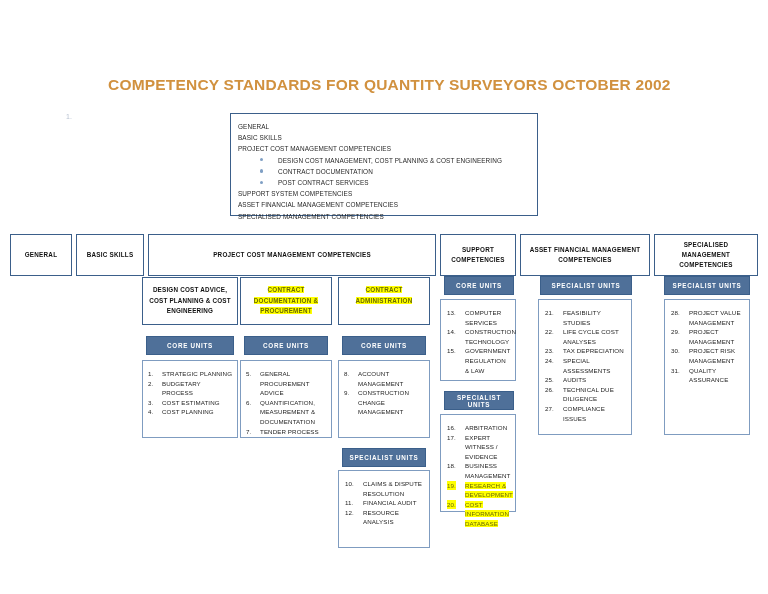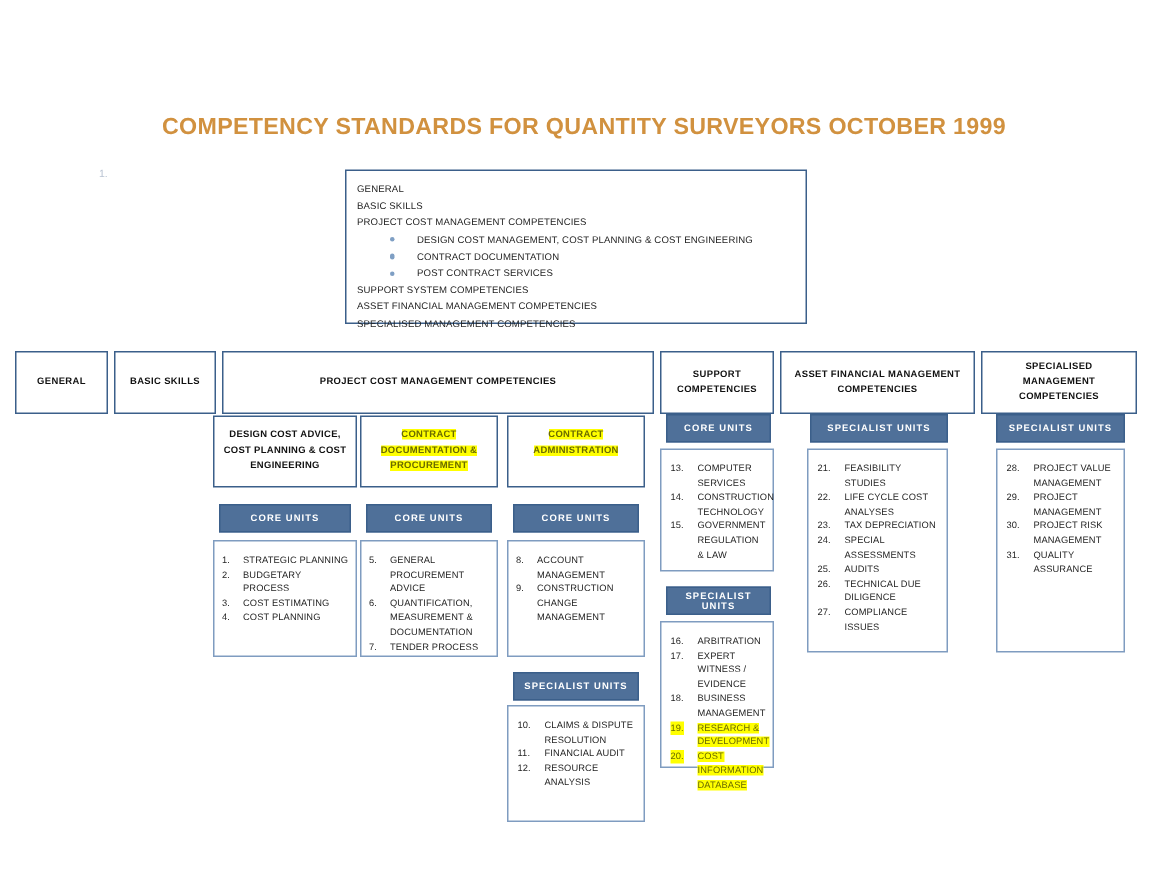--- a/index.html
+++ b/index.html
@@ -164,21 +164,21 @@
   .unit-item.hlnum .num {
     background: #ffff00;
     color: #6b6b00;
   }
 </style>
 </head>
 <body>
 
 <div class="page">
 
-  <div class="title">COMPETENCY STANDARDS FOR QUANTITY SURVEYORS OCTOBER 1999</div>
+  <div class="title">COMPETENCY STANDARDS FOR QUANTITY SURVEYORS OCTOBER 2002</div>
 
   <div class="marker-1">1.</div>
 
   <div class="intro-box">
     <div class="intro-line">GENERAL</div>
     <div class="intro-line">BASIC SKILLS</div>
     <div class="intro-line">PROJECT COST MANAGEMENT COMPETENCIES</div>
     <div class="intro-bullet"><span class="dot"></span><span>DESIGN COST MANAGEMENT, COST PLANNING &amp; COST ENGINEERING</span></div>
     <div class="intro-bullet"><span class="dot"></span><span>CONTRACT DOCUMENTATION</span></div>
     <div class="intro-bullet"><span class="dot"></span><span>POST CONTRACT SERVICES</span></div>

